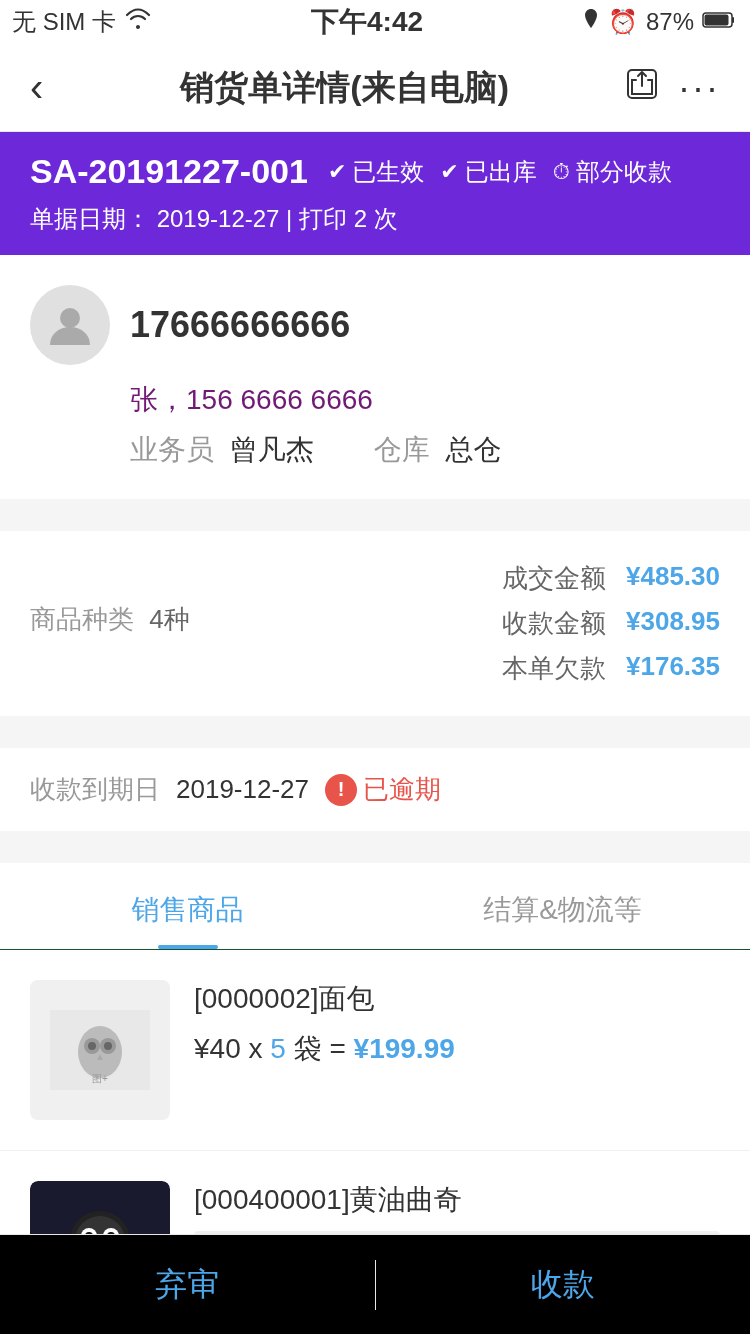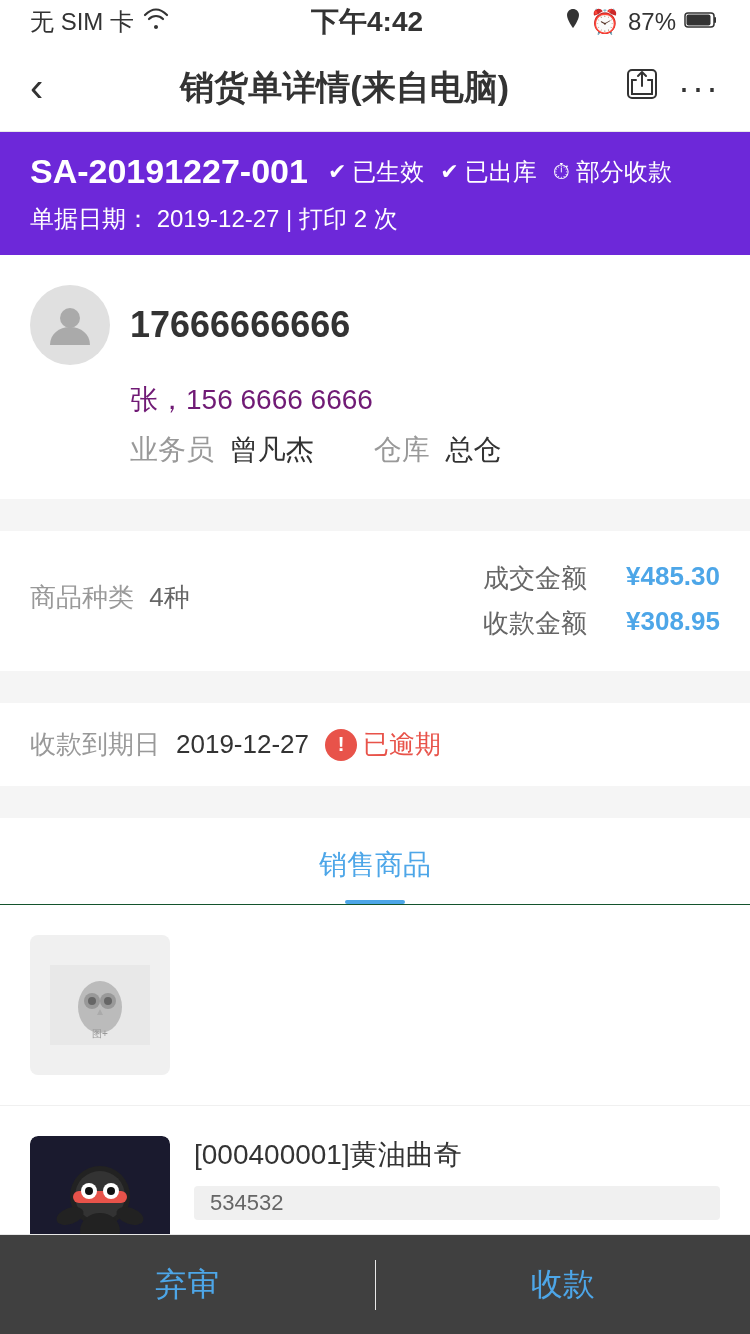--- a/index.html
+++ b/index.html
@@ -13,21 +13,21 @@
       color: #333;
     }
 
     
     .status-bar {
       height: 44px;
       background: #fff;
       display: flex;
       align-items: center;
       justify-content: space-between;
-      padding: 0 30px;
+      padding: 0 12px;
       font-size: 24px;
       font-weight: 500;
     }
     .status-left { display: flex; align-items: center; gap: 8px; }
     .status-center { font-weight: 600; font-size: 28px; }
     .status-right { display: flex; align-items: center; gap: 8px; }
 
     
     .nav-bar {
       height: 88px;
@@ -164,21 +164,21 @@
     }
     .stats-label { color: #999; margin-right: 8px; }
     .stats-right {
       display: flex;
       flex-direction: column;
       align-items: flex-end;
       gap: 10px;
     }
     .stats-row {
       display: flex;
-      gap: 39px;
+      gap: 20px;
       font-size: 26px;
     }
     .stats-row-label { color: #666; }
     .stats-row-value { color: #4da6e8; font-weight: 600; }
 
     
     .due-section {
       background: #fff;
       padding: 24px 30px;
       margin-bottom: 16px;
@@ -299,21 +299,21 @@
       font-weight: 600;
     }
 
     
     .bottom-bar {
       position: fixed;
       bottom: 0;
       left: 0;
       width: 750px;
       height: 100px;
-      background: #404040;
+      background: #000000;
       border-top: 1px solid #e8e8e8;
       display: flex;
       align-items: center;
     }
     .bottom-btn {
       flex: 1;
       text-align: center;
       font-size: 32px;
       padding: 20px 0;
       cursor: pointer;
@@ -452,59 +452,77 @@
   </div>
   <div class="stats-right">
     <div class="stats-row">
       <span class="stats-row-label">成交金额</span>
       <span class="stats-row-value">¥485.30</span>
     </div>
     <div class="stats-row">
       <span class="stats-row-label">收款金额</span>
       <span class="stats-row-value">¥308.95</span>
     </div>
+    <div class="stats-row">
+      <span class="stats-row-label">本单欠款</span>
+      <span class="stats-row-value">¥176.35</span>
+    </div>
   </div>
 </div>
 
 <div class="separator"></div>
 
 <div class="due-section">
   <span class="due-label">收款到期日</span>
   <span class="due-date">2019-12-27</span>
   <div class="overdue-badge">
     <div class="overdue-icon">!</div>
     <span class="overdue-text">已逾期</span>
   </div>
 </div>
 
 <div class="separator"></div>
 
 <div class="tabs-section">
   <div class="tabs-bar">
     <div class="tab-item active">
       <span>销售商品</span>
+    </div>
+    <div class="tab-item">
+      <span>结算&amp;物流等</span>
     </div>
   </div>
 
   <div class="products-section">
 
     <div class="product-item">
       <div class="product-img">
 
         <svg width="100" height="80" viewBox="0 0 100 80" fill="none">
           <rect width="100" height="80" fill="#e8e8e8"></rect>
 
           <ellipse cx="50" cy="42" rx="22" ry="26" fill="#bbb"></ellipse>
           <circle cx="42" cy="36" r="8" fill="#999"></circle>
           <circle cx="58" cy="36" r="8" fill="#999"></circle>
           <circle cx="42" cy="36" r="4" fill="#666"></circle>
           <circle cx="58" cy="36" r="4" fill="#666"></circle>
           <polygon points="50,44 47,50 53,50" fill="#aaa"></polygon>
           <text x="50" y="72" text-anchor="middle" font-size="10" fill="#999">图+</text>
         </svg>
+      </div>
+      <div class="product-details">
+        <span class="product-name">[0000002]面包</span>
+        <div class="product-price">
+          <span>¥40</span>
+          <span> x </span>
+          <span class="product-price-qty">5</span>
+          <span>袋</span>
+          <span> = </span>
+          <span class="product-price-total">¥199.99</span>
+        </div>
       </div>
     </div>
 
     <div class="product-item">
       <div class="product-img">
         <div class="owl-placeholder">
           <svg width="130" height="130" viewBox="0 0 130 130" fill="none">
             <rect width="130" height="130" fill="#1a1a2e"></rect>
 
             <circle cx="65" cy="55" r="30" fill="#222"></circle>

